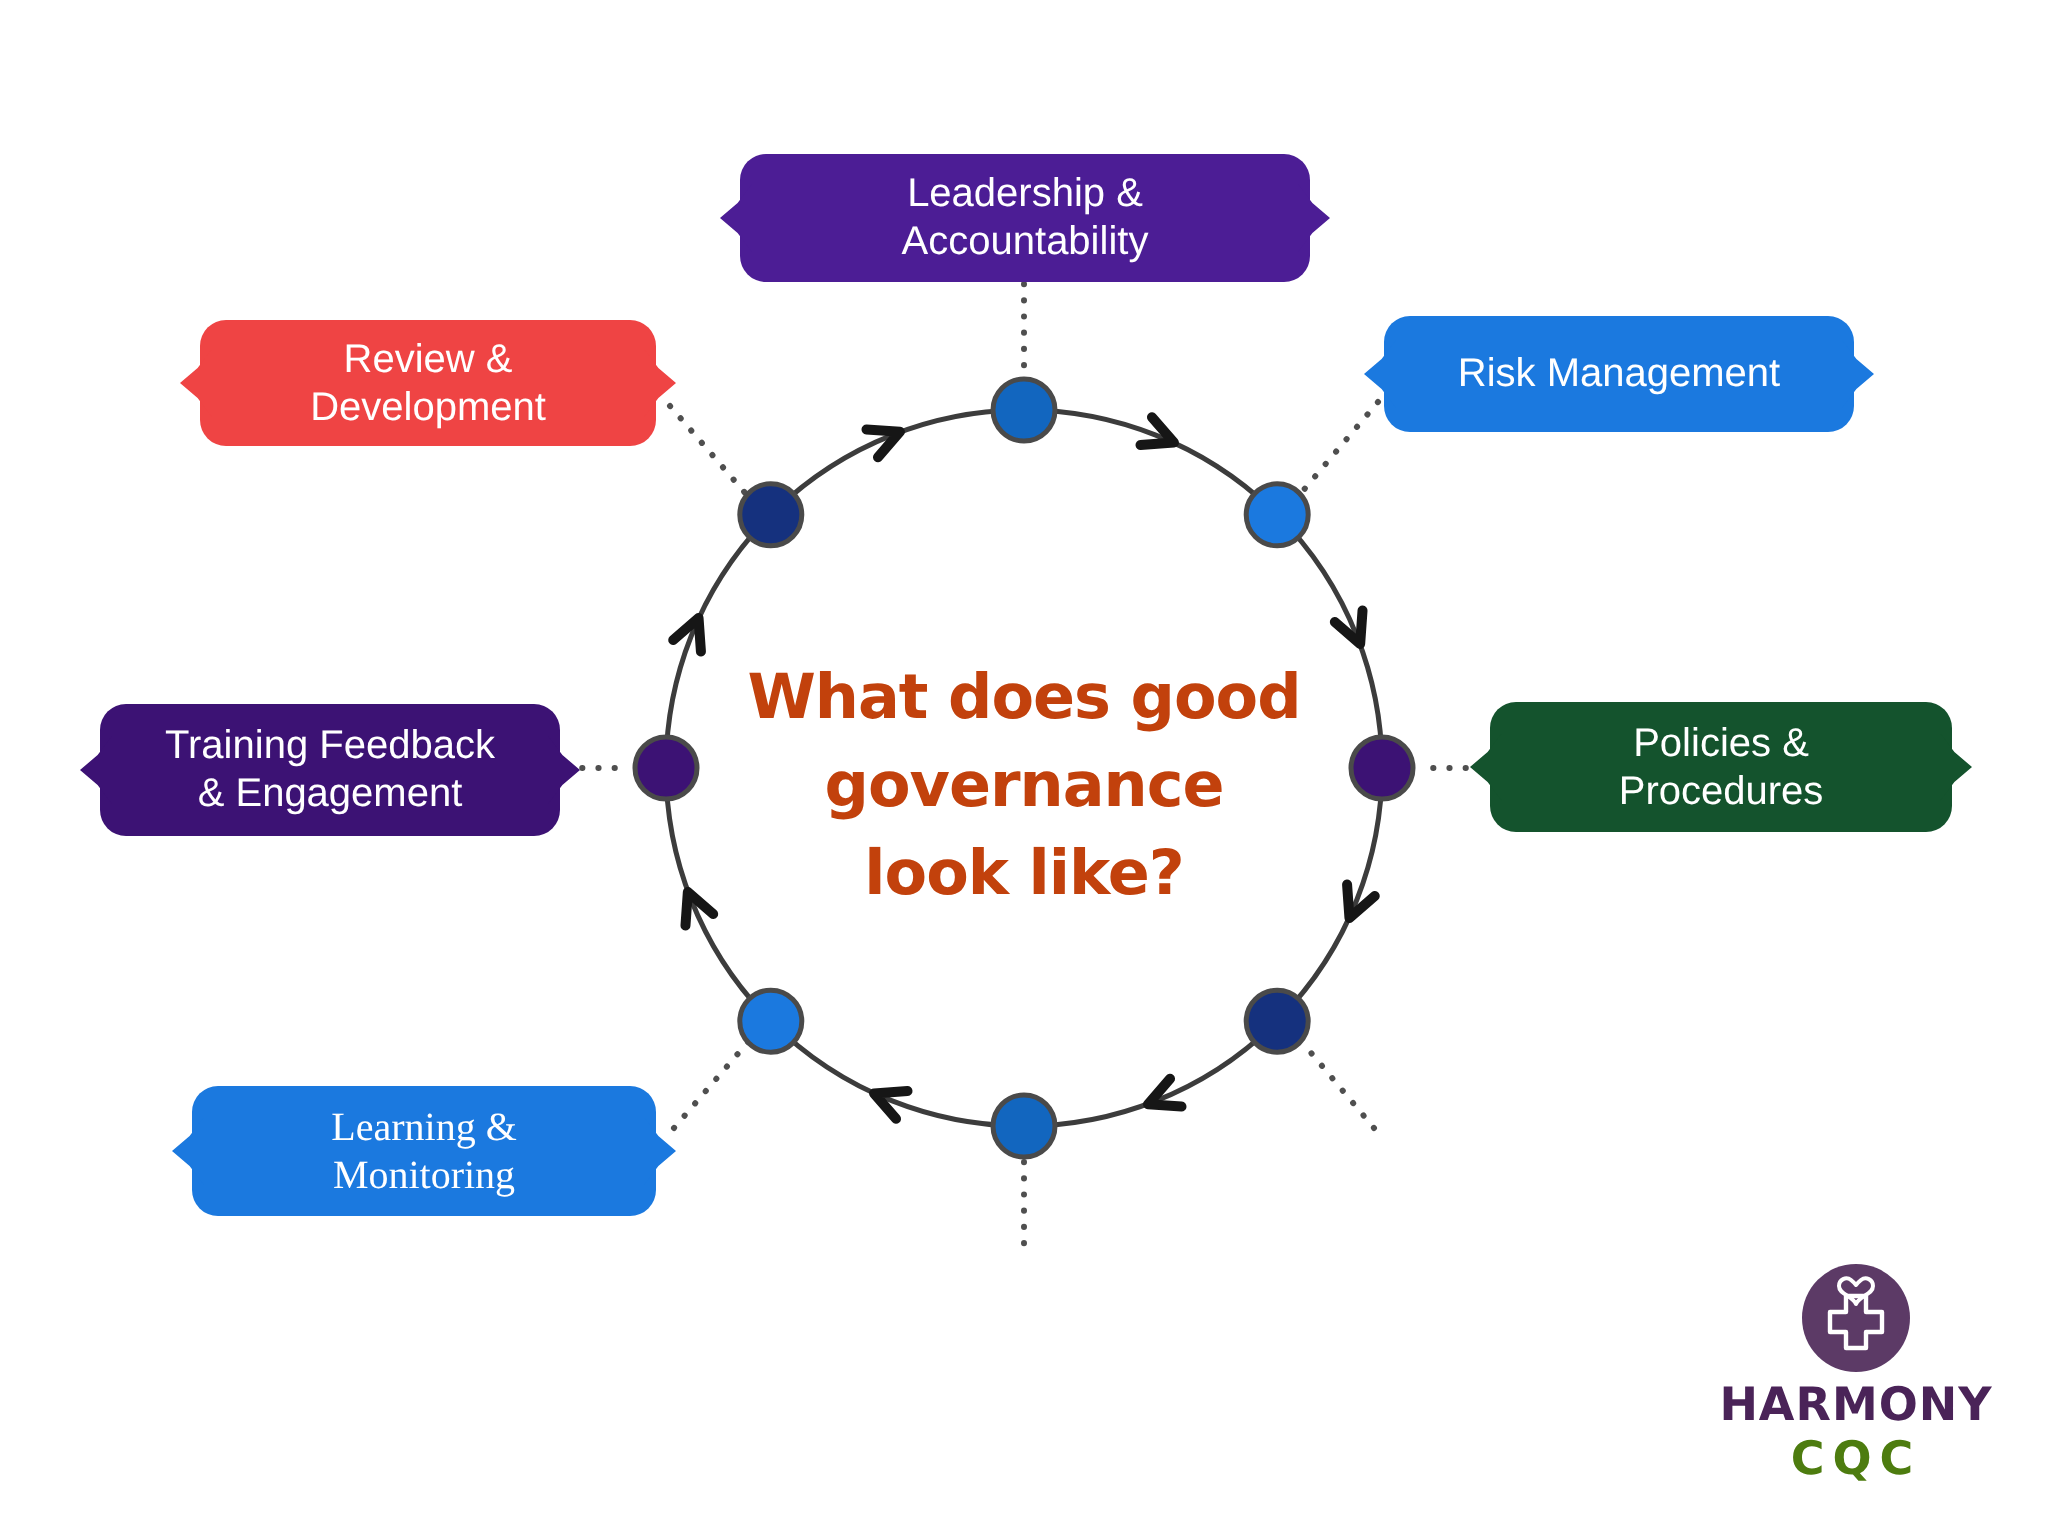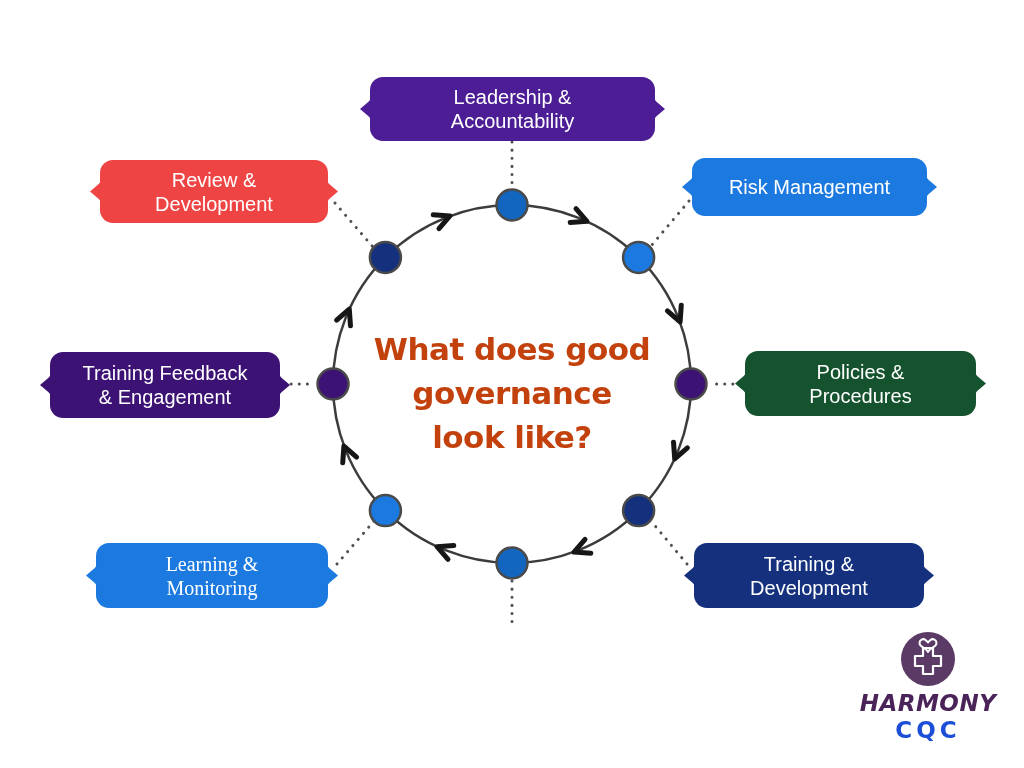--- a/index.html
+++ b/index.html
@@ -24,21 +24,21 @@
   
   .center-title{
     position:absolute;left:350px;top:327px;width:324px;z-index:2;
     text-align:center;font-family:"DejaVu Sans",sans-serif;
     font-weight:bold;font-size:31px;line-height:1.42;letter-spacing:-0.5px;
   }
   .center-title .l{display:block;}
   
   .logo{position:absolute;left:853px;top:630px;width:150px;z-index:3;text-align:center;}
   .logo-icon{display:block;margin:0 auto;}
-  .logo-name{font-family:"DejaVu Sans",sans-serif;font-weight:bold;font-size:23px;letter-spacing:0.5px;margin-top:2px;font-style:italic;}
+  .logo-name{font-family:"DejaVu Sans",sans-serif;font-weight:bold;font-size:23px;letter-spacing:0.5px;margin-top:2px;}
   .logo-sub{font-family:"DejaVu Sans",sans-serif;font-weight:bold;font-size:23px;letter-spacing:4px;margin-top:1px;}
 </style>
 </head>
 <body>
 
 <div class="canvas">
 
   <svg class="diagram-svg" width="1024" height="768" viewBox="0 0 1024 768">
 
     <circle cx="512" cy="384" r="179" fill="none" stroke-width="2.5" stroke="#3c3c3c"></circle>
@@ -91,24 +91,20 @@
   <div class="node" style="left: 692px; top: 158px; width: 235px; height: 58px; background-color: rgb(27, 121, 223);">
     <span class="l">Risk Management</span>
     <span class="l"></span>
   </div>
 
   <div class="node" style="left: 745px; top: 351px; width: 231px; height: 65px; background-color: #14532d;">
     <span class="l">Policies &amp;</span>
     <span class="l">Procedures</span>
   </div>
 
-  <div class="node" style="left: 694px; top: 543px; width: 230px; height: 65px; background-color: rgb(21, 49, 126);">
-    <span class="l">Training &amp;</span>
-    <span class="l">Development</span>
-  </div>
 
 
   <div class="node" style="left: 96px; top: 543px; width: 232px; height: 65px; background-color: rgb(27, 121, 223); font-family: Liberation Serif, serif;">
     <span class="l">Learning &amp;</span>
     <span class="l">Monitoring</span>
   </div>
 
   <div class="node" style="left: 50px; top: 352px; width: 230px; height: 66px; background-color: rgb(60, 18, 116);">
     <span class="l">Training Feedback</span>
     <span class="l">&amp; Engagement</span>
@@ -119,16 +115,16 @@
     <span class="l">Development</span>
   </div>
 
   <div class="logo">
     <svg class="logo-icon" width="58" height="58" viewBox="-29 -29 58 58">
       <circle cx="0" cy="0" r="27" fill="#5c3a66"></circle>
       <path d="M -5 -11 L 5 -11 L 5 -3 L 13 -3 L 13 7 L 5 7 L 5 15 L -5 15 L -5 7 L -13 7 L -13 -3 L -5 -3 Z" fill="none" stroke="#ffffff" stroke-width="2.2" stroke-linejoin="round"></path>
       <path d="M 0 -7 C -1.8 -11.5 -8.5 -11.5 -8.5 -16 C -8.5 -19.2 -5 -21 -2.5 -19 C -1 -17.8 0 -16.5 0 -16.5 C 0 -16.5 1 -17.8 2.5 -19 C 5 -21 8.5 -19.2 8.5 -16 C 8.5 -11.5 1.8 -11.5 0 -7 Z" fill="none" stroke="#ffffff" stroke-width="2" stroke-linejoin="round"></path>
     </svg>
     <div class="logo-name" style="color: rgb(74, 35, 88);">HARMONY</div>
-    <div class="logo-sub" style="color: #1d4ed8;">CQC</div>
+    <div class="logo-sub" style="color: #4d7c0f;">CQC</div>
   </div>
 
 </div>
 
 </body></html>

